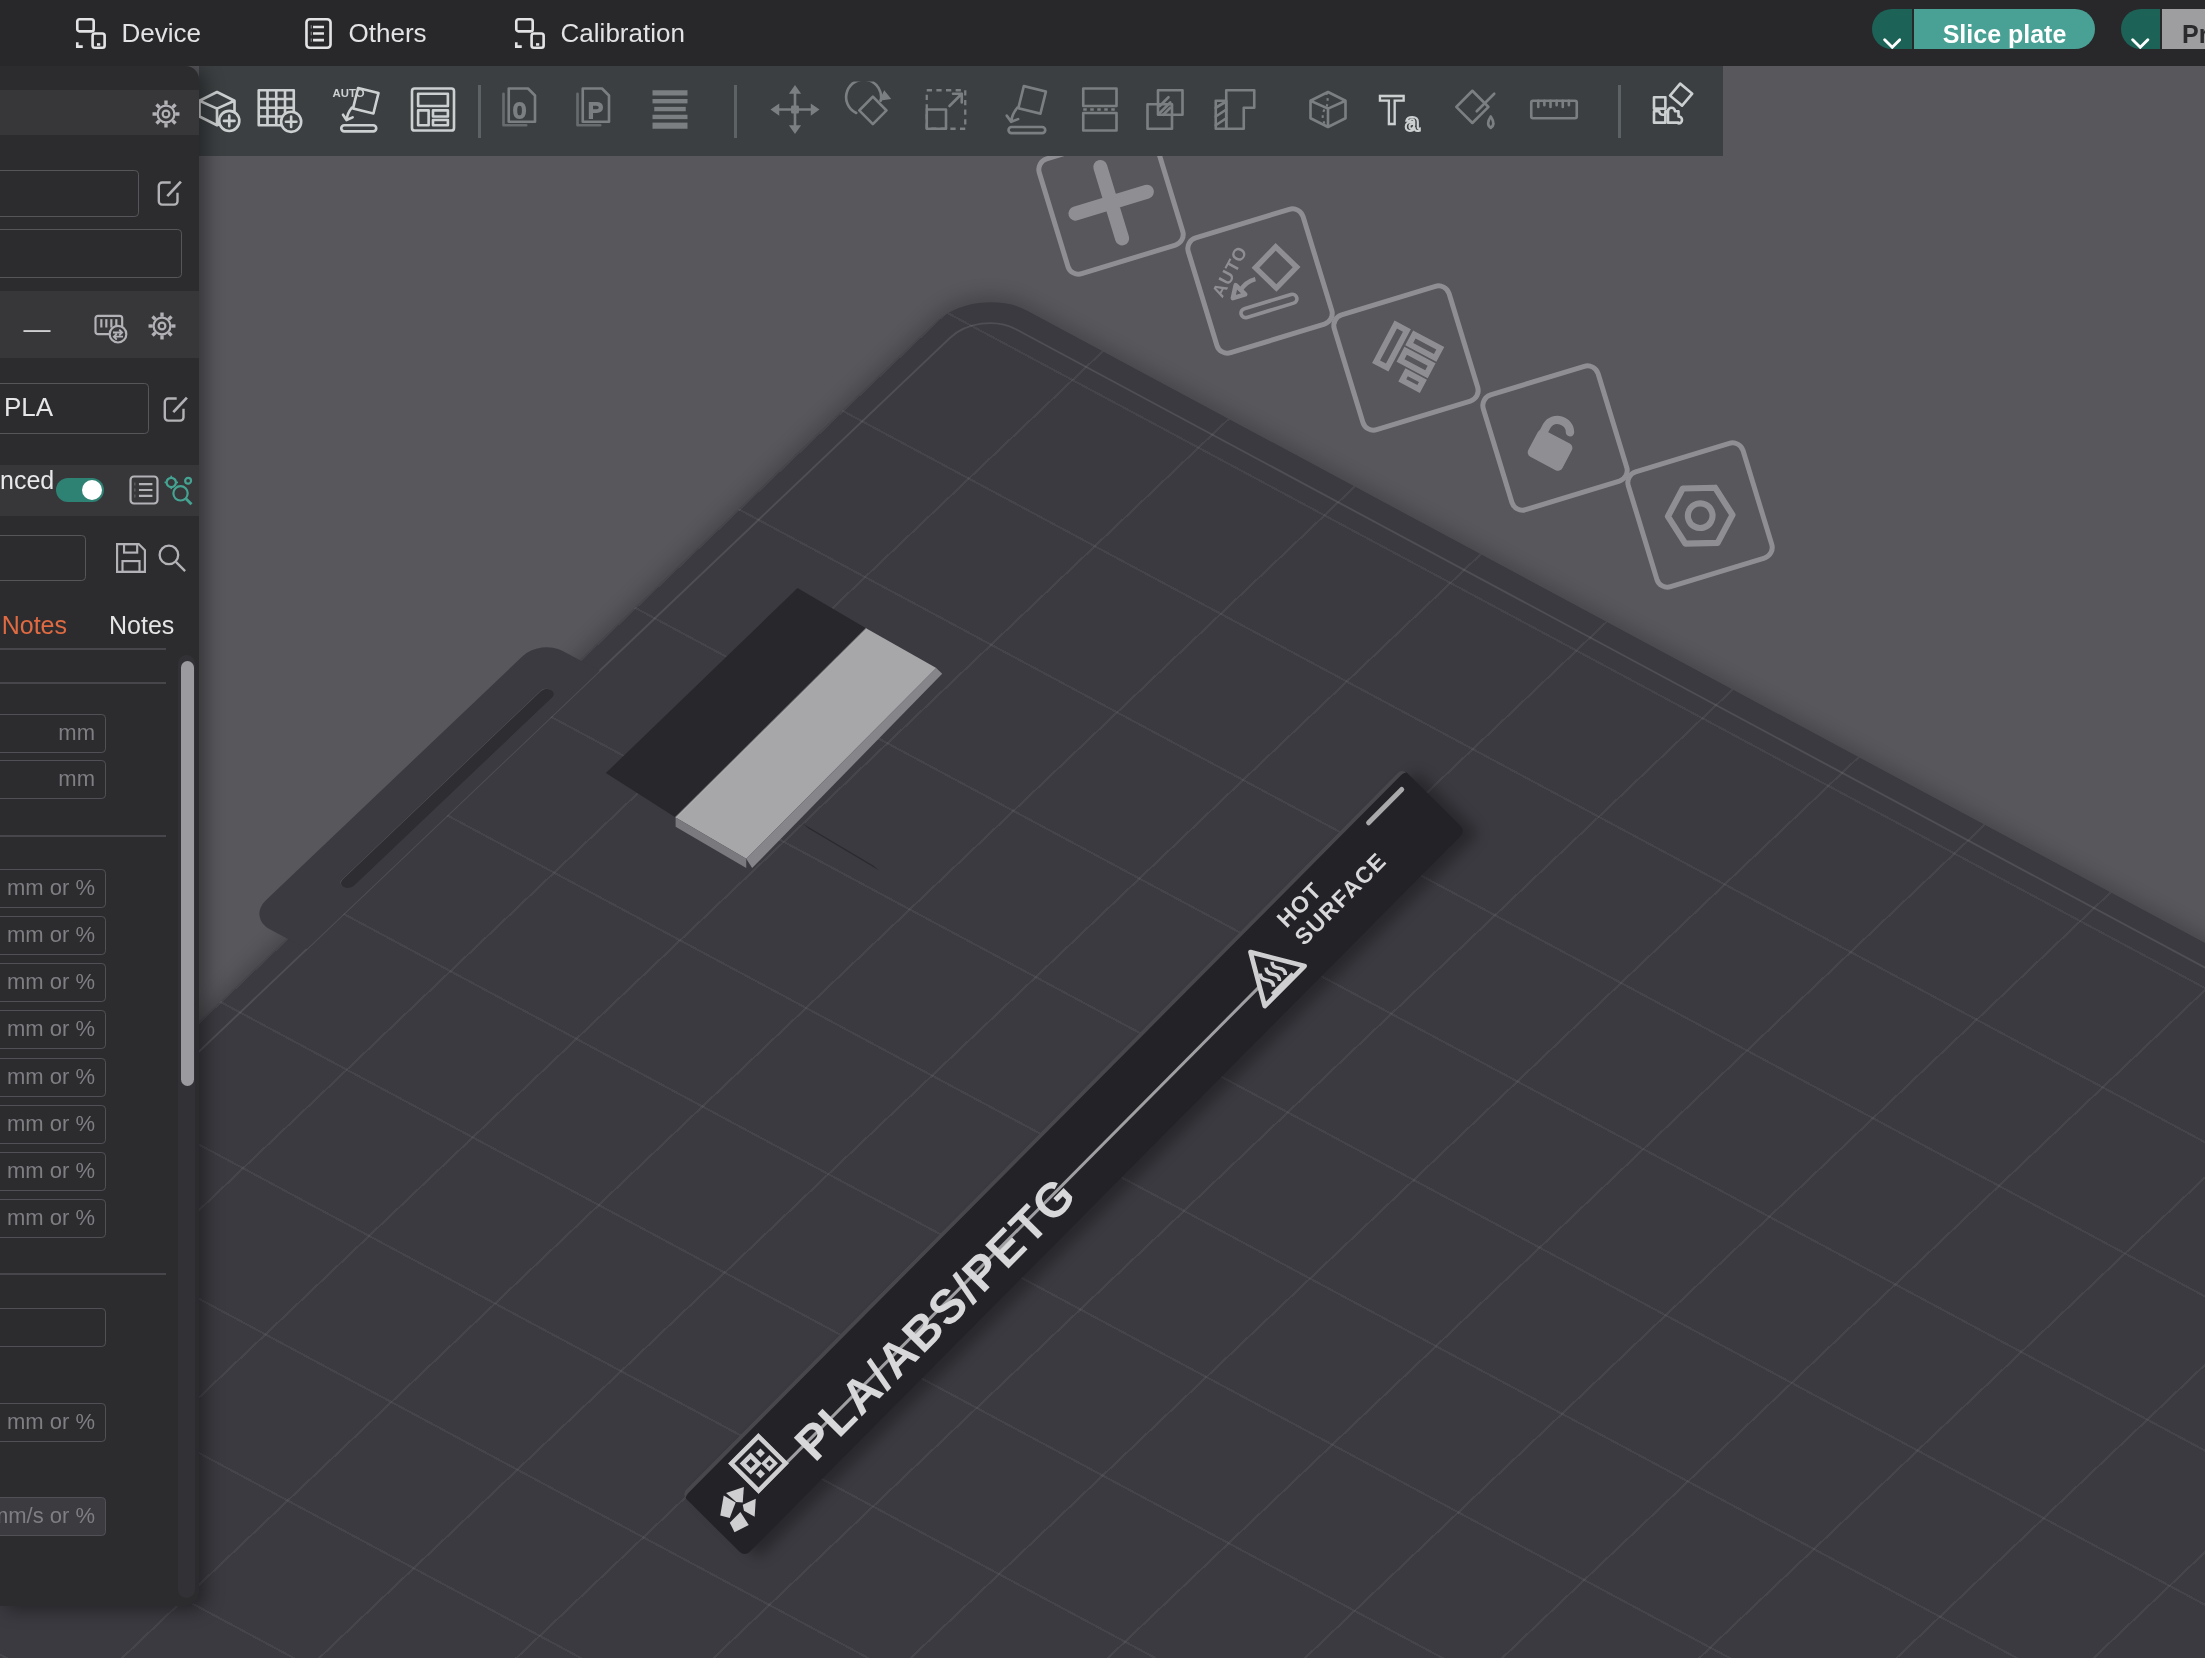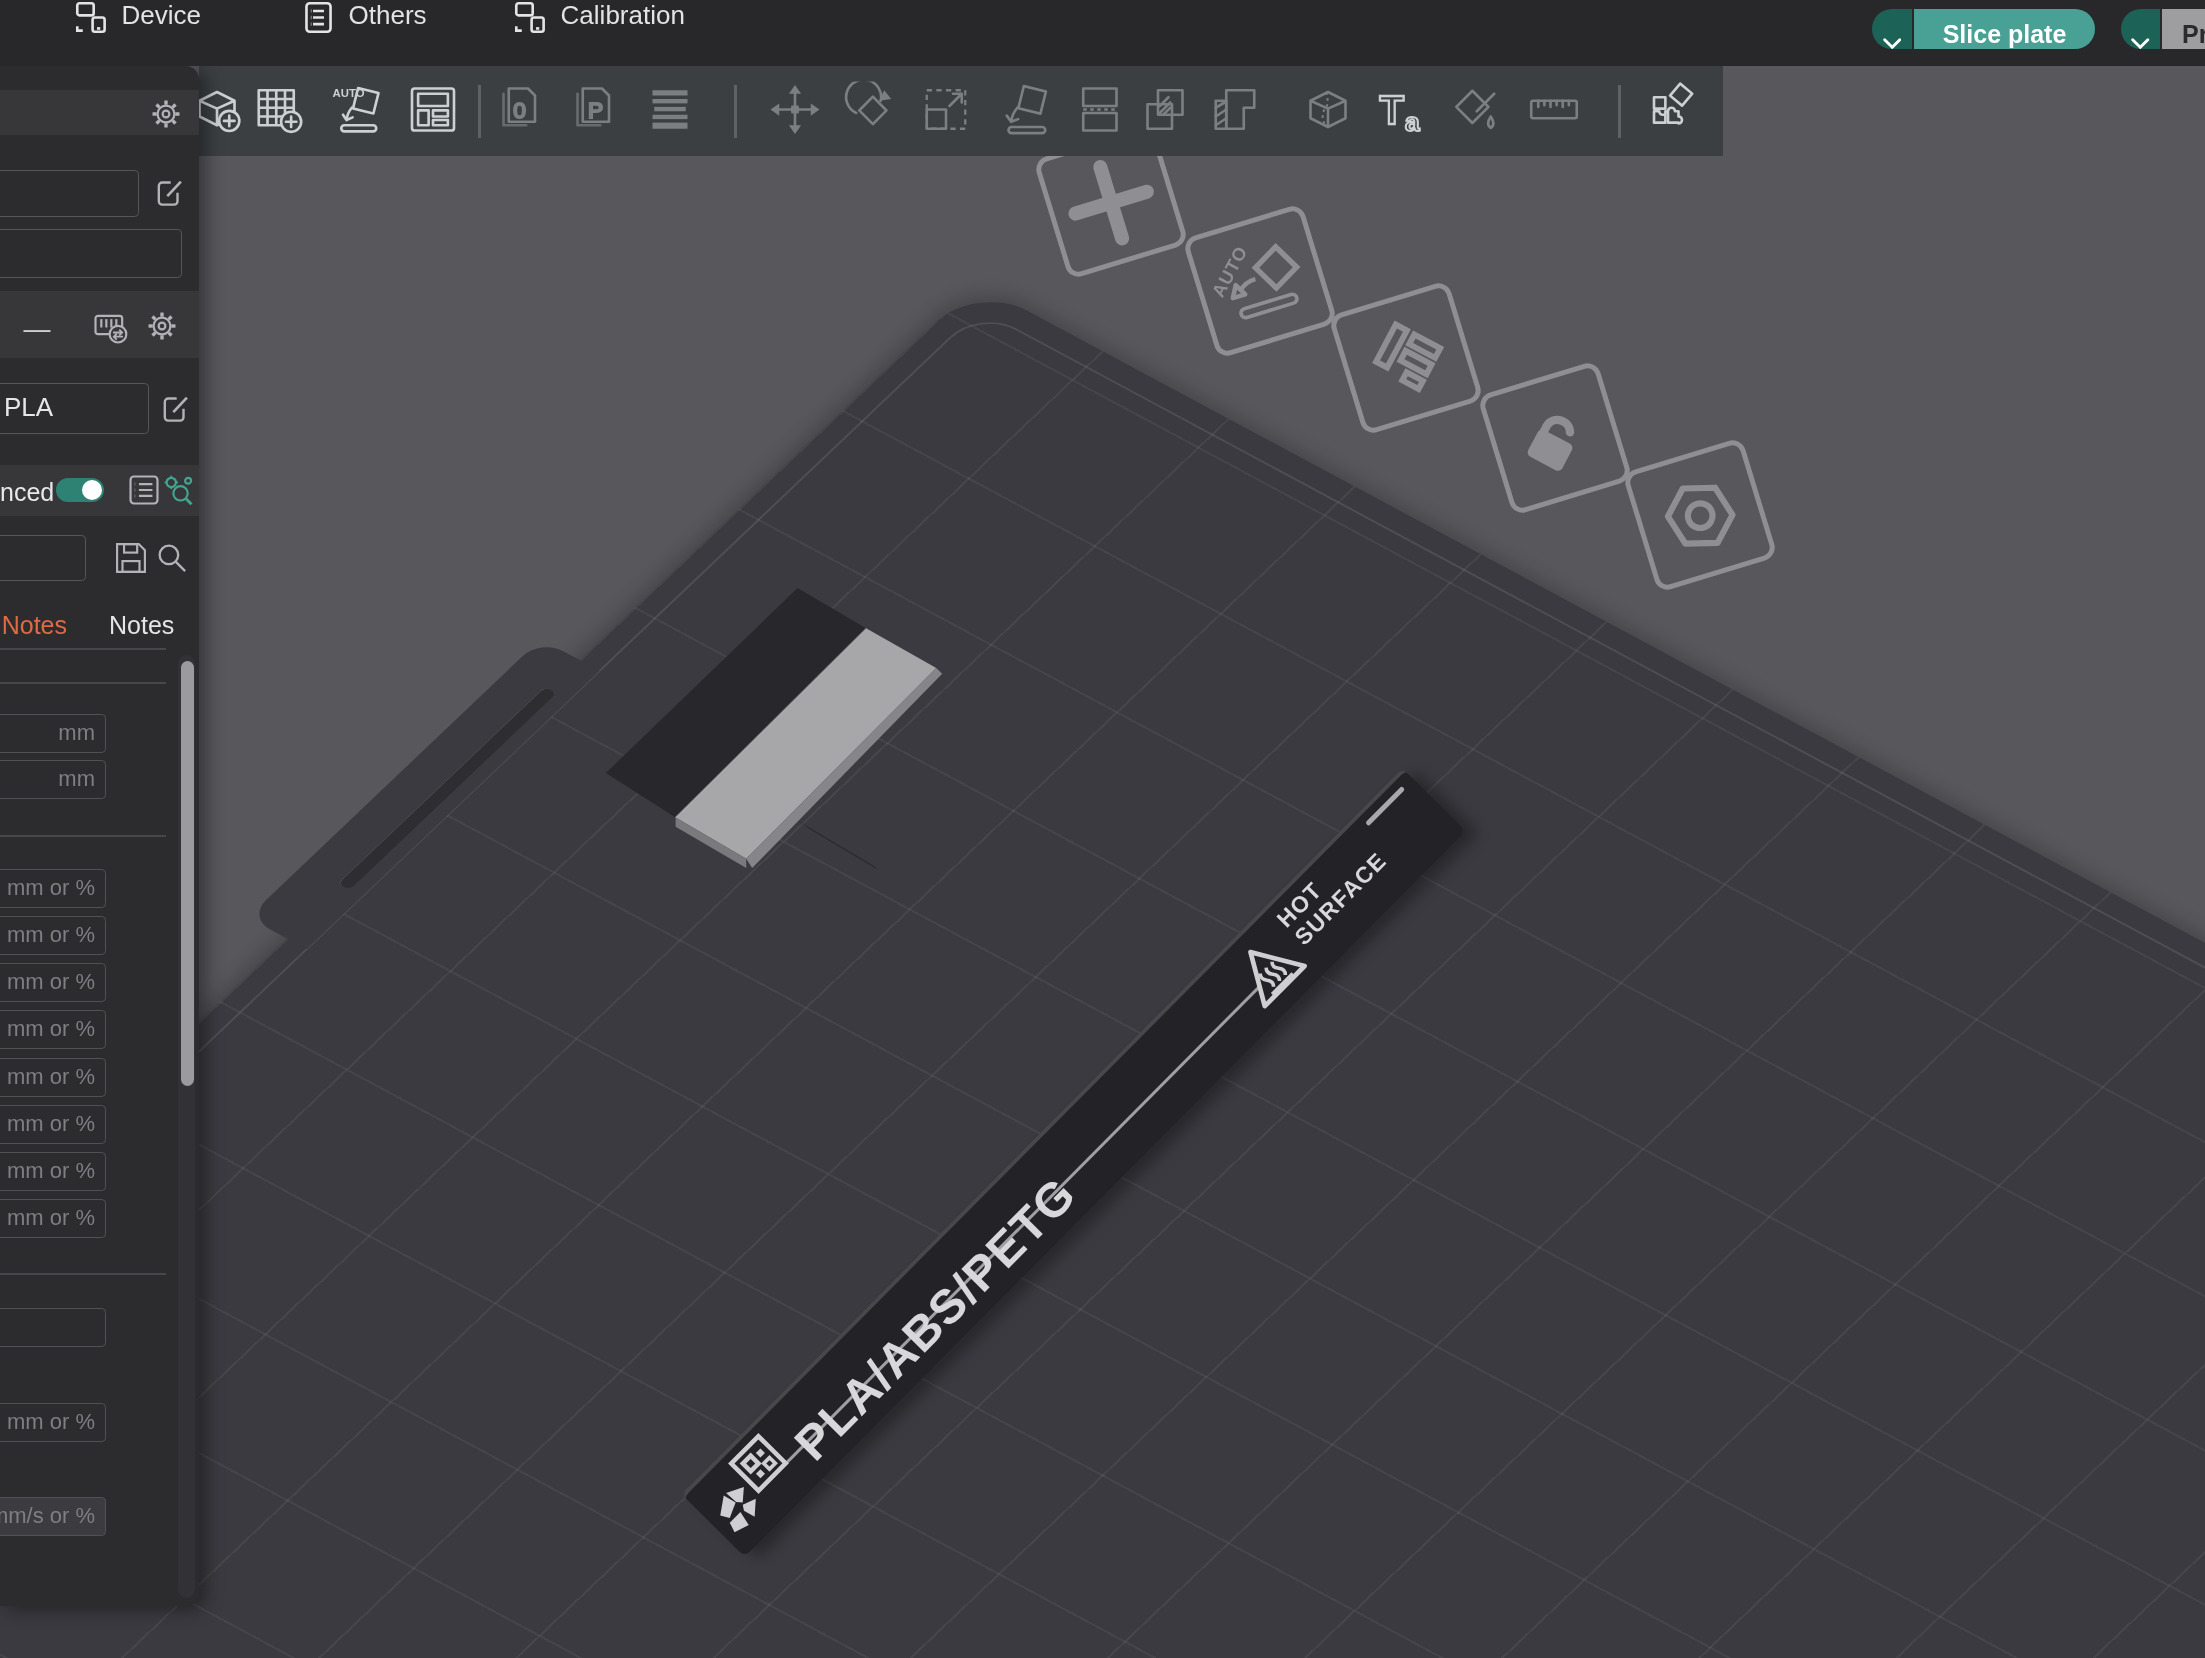--- a/index.html
+++ b/index.html
@@ -46,21 +46,21 @@
   #bar-materials { position:absolute; left:116px; top:25px; font-size:48px; font-weight:bold;
     letter-spacing:1.7px; color:#d8d8da; white-space:nowrap; }
   #bar-logo { position:absolute; left:6.7px; top:20px; }
   #bar-qr { position:absolute; left:54px; top:6.7px; }
   #bar-warn { position:absolute; left:752px; top:11.8px; display:flex; align-items:flex-start; }
   #bar-warn .warn-text { margin-left:8.4px; margin-top:-5px; color:#d8d8da; font-weight:bold;
     font-size:23px; line-height:25px; letter-spacing:1.3px; }
 
   
   #topbar { position:absolute; left:0; top:0; width:2205px; height:66px; background:#28282b; z-index:40; }
-  .top-tab { position:absolute; top:0; height:66px; display:flex; align-items:flex-start; gap:12.6px;
+  .top-tab { position:absolute; top:0; height:66px; display:flex; align-items:center; gap:12.6px;
     color:#e3e3e5; font-size:26px; font-weight:500; cursor:pointer; }
   .top-tab svg { display:block; }
   .btn-seg { position:absolute; top:9.3px; height:40px; display:flex; align-items:flex-end;
     justify-content:center; cursor:pointer; }
   .chev-seg { width:40px; background:#1c6257; border-radius:20px 0 0 20px; }
   .main-seg { background:#49a195; border-radius:0 20px 20px 0; color:#fff;
     font-size:25px; font-weight:600; }
   .gray-seg { background:#9e9ea0; color:#2b2b2d; justify-content:flex-start; padding-left:20px; }
 
   
@@ -422,21 +422,21 @@
 
   <div class="side-input" style="top:317px; width:183px; height:51px; font-size:26px; line-height:47px; padding-left:37px;">PLA</div>
   <div class="icon-btn" style="left:158px; top:324px;">
     <svg width="34" height="34" viewBox="0 0 40 40" fill="none" stroke="currentColor" stroke-width="2.8">
       <path d="M30 22 v10 a4 4 0 0 1 -4 4 H12 a4 4 0 0 1 -4 -4 V14 a4 4 0 0 1 4 -4 h10"></path>
       <path d="M18 26 L34 9" stroke-width="3.2"></path>
     </svg>
   </div>
 
   <div class="side-strip" style="top:399px; height:51px;"></div>
-  <div style="position:absolute; left:0px; top:412px; color:#e8e8ea; font-size:25px;">nced</div>
+  <div style="position:absolute; left:0px; top:400px; color:#e8e8ea; font-size:25px;">nced</div>
   <div id="adv-toggle" style="top:412px;">
         <div class="knob"></div>
       </div>
   <div class="icon-btn" style="left:128px; top:408px;">
     <svg width="32" height="32" viewBox="0 0 38 38" fill="none" stroke="currentColor" stroke-width="2.6">
       <rect x="3" y="3" width="32" height="32" rx="4"></rect>
       <path d="M13 12 h16 M13 19 h16 M13 26 h16"></path>
       <path d="M8 12 h0.5 M8 19 h0.5 M8 26 h0.5" stroke-width="3.6"></path>
     </svg>
   </div>

